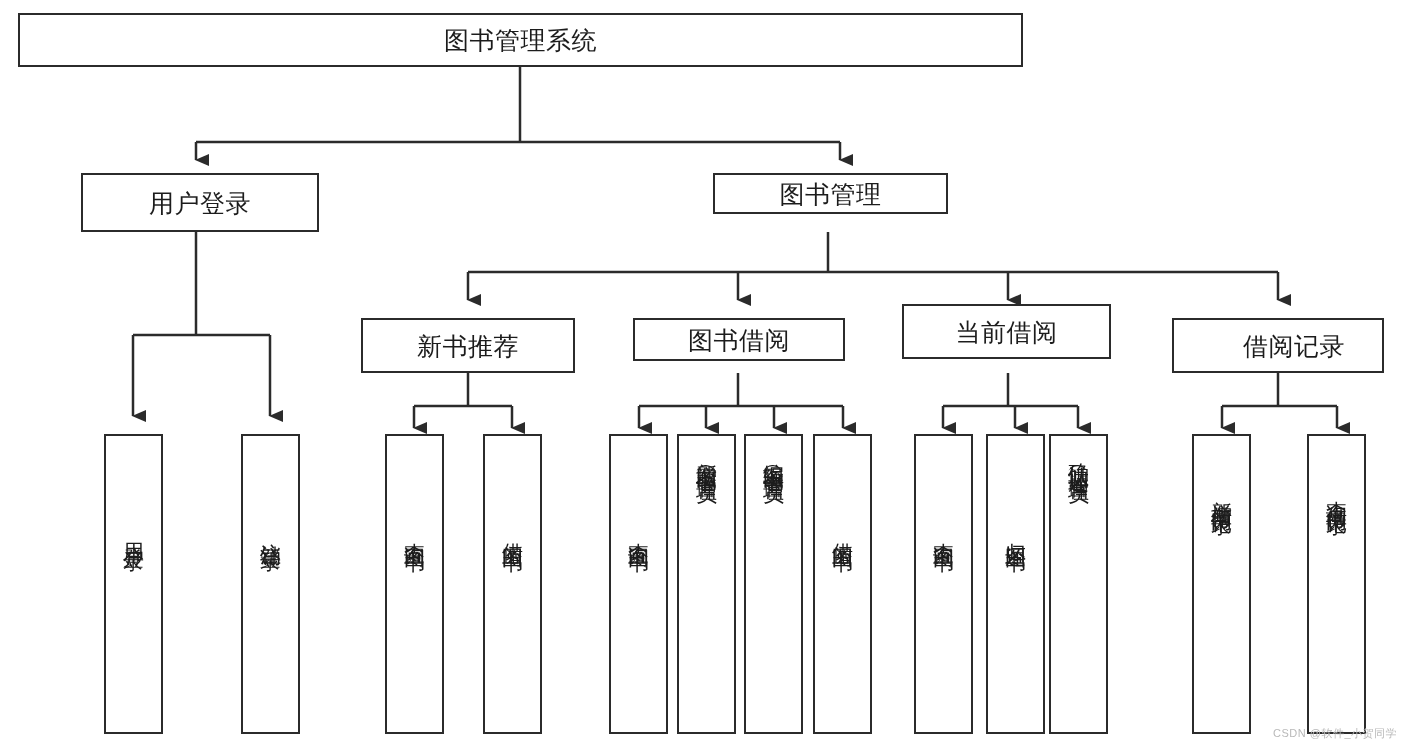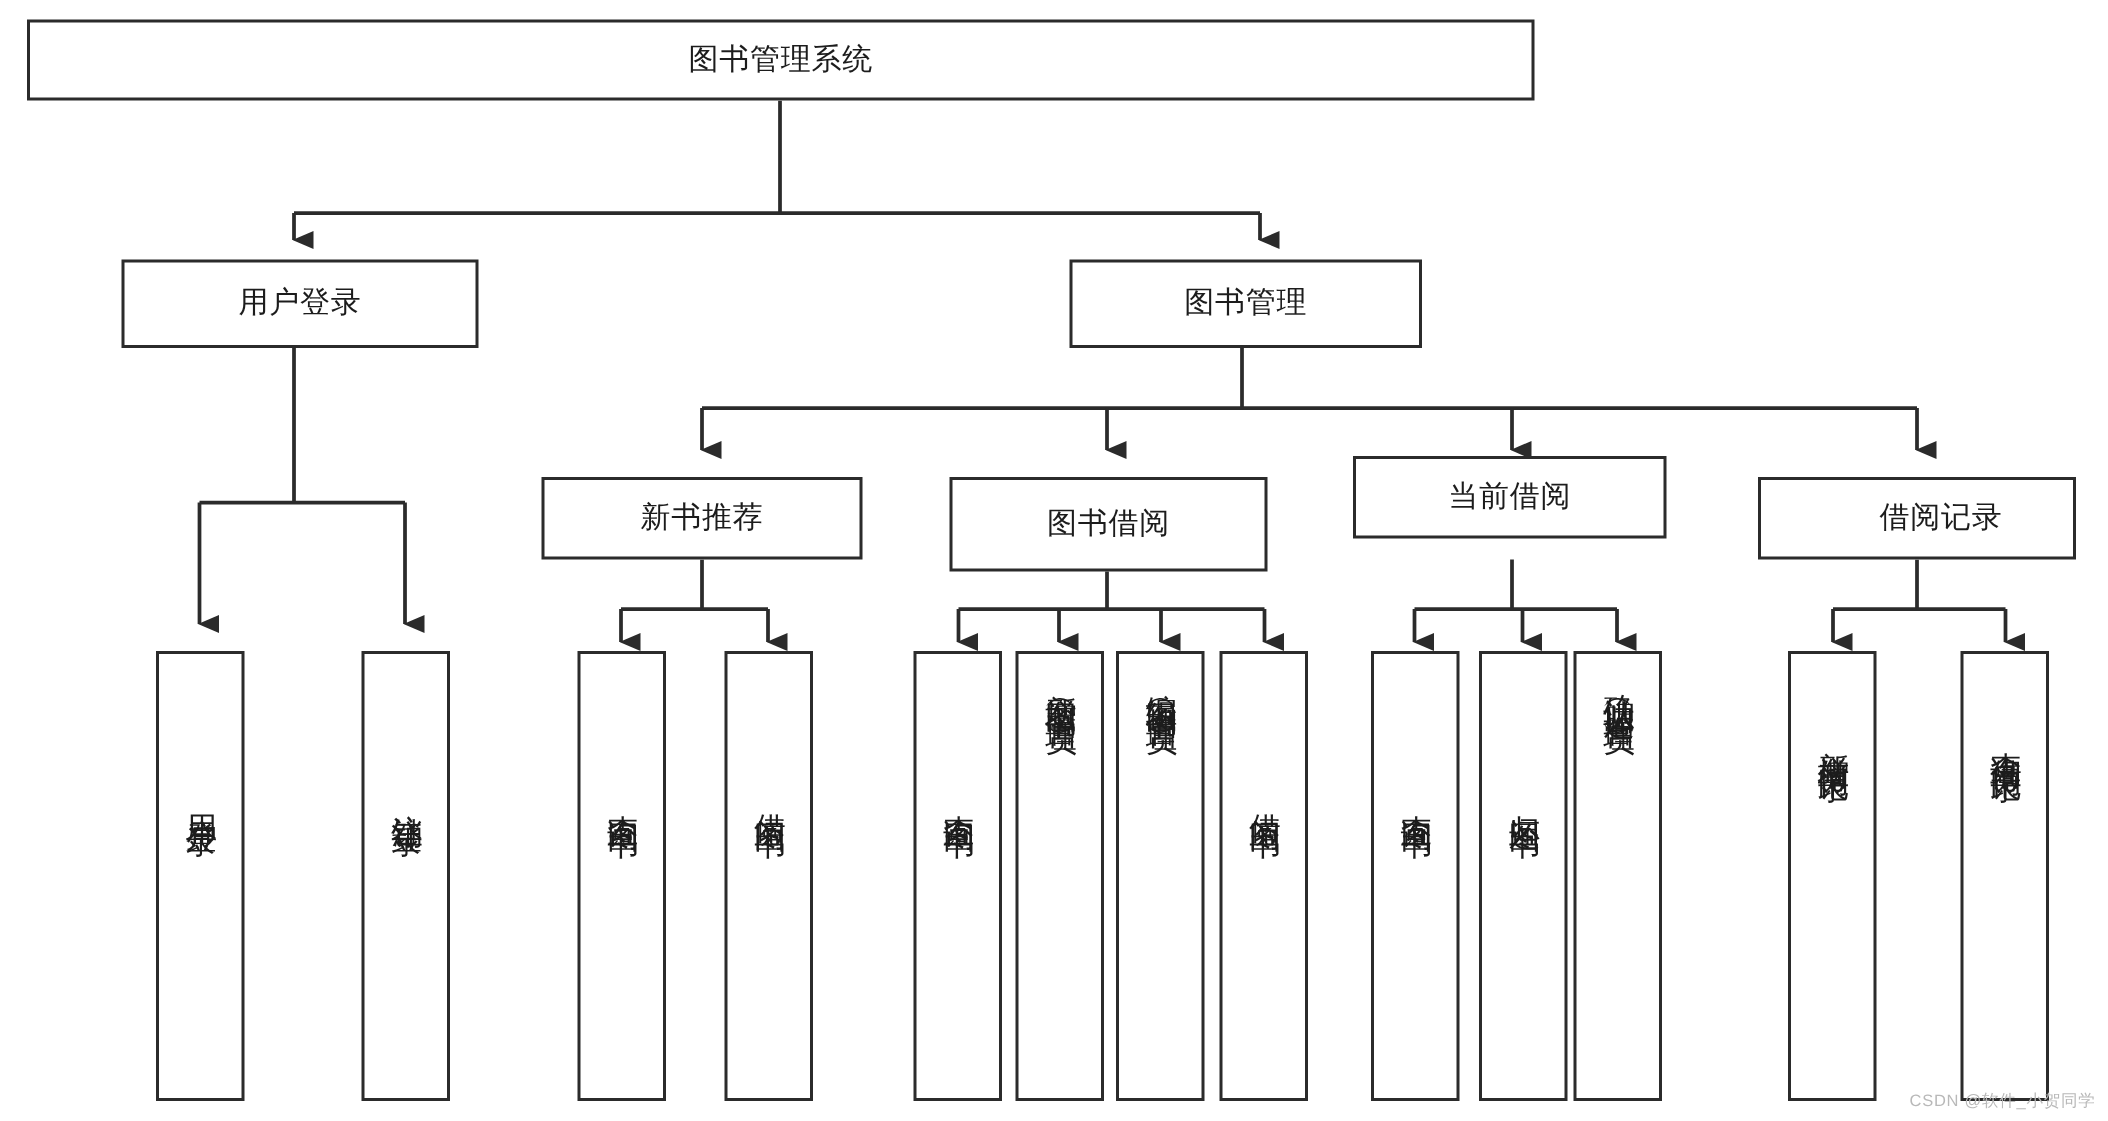--- a/index.html
+++ b/index.html
@@ -21,21 +21,21 @@
     position:absolute;
     box-sizing:border-box;
     background:#ffffff;
     border:2.5px solid #2b2b2b;
     display:flex;
     align-items:center;
     justify-content:center;
     color:#1c1c1c;
   }
   .node .lbl{
-    font-size:20px;
+    font-size:25px;
     line-height:1.12;
     letter-spacing:0.5px;
     white-space:nowrap;
   }
   
   .node.vert{
     align-items:flex-start;
     justify-content:center;
     padding-top:4px;
   }
@@ -115,28 +115,28 @@
     </g>
   </svg>
 
   <div class="node" style="left:18px;top:13px;width:1005px;height:54px;">
     <span class="lbl">图书管理系统</span>
   </div>
 
   <div class="node" style="left:81px;top:173px;width:238px;height:59px;">
     <span class="lbl">用户登录</span>
   </div>
-  <div class="node" style="left:713px;top:173px;width:235px;height:59px;">
+  <div class="node" style="left:713px;top:173px;width:235px;height:41px;">
     <span class="lbl">图书管理</span>
   </div>
 
   <div class="node" style="left:361px;top:318px;width:214px;height:55px;">
     <span class="lbl">新书推荐</span>
   </div>
-  <div class="node" style="left:633px;top:318px;width:212px;height:63px;">
+  <div class="node" style="left:633px;top:318px;width:212px;height:43px;">
     <span class="lbl">图书借阅</span>
   </div>
   <div class="node" style="left:902px;top:304px;width:209px;height:55px;">
     <span class="lbl">当前借阅</span>
   </div>
   <div class="node" style="left:1172px;top:318px;width:212px;height:55px;padding-left:32px;">
     <span class="lbl">借阅记录</span>
   </div>
 
   <div class="node vert midpad3" style="left:104px;top:434px;width:59px;height:300px;">

